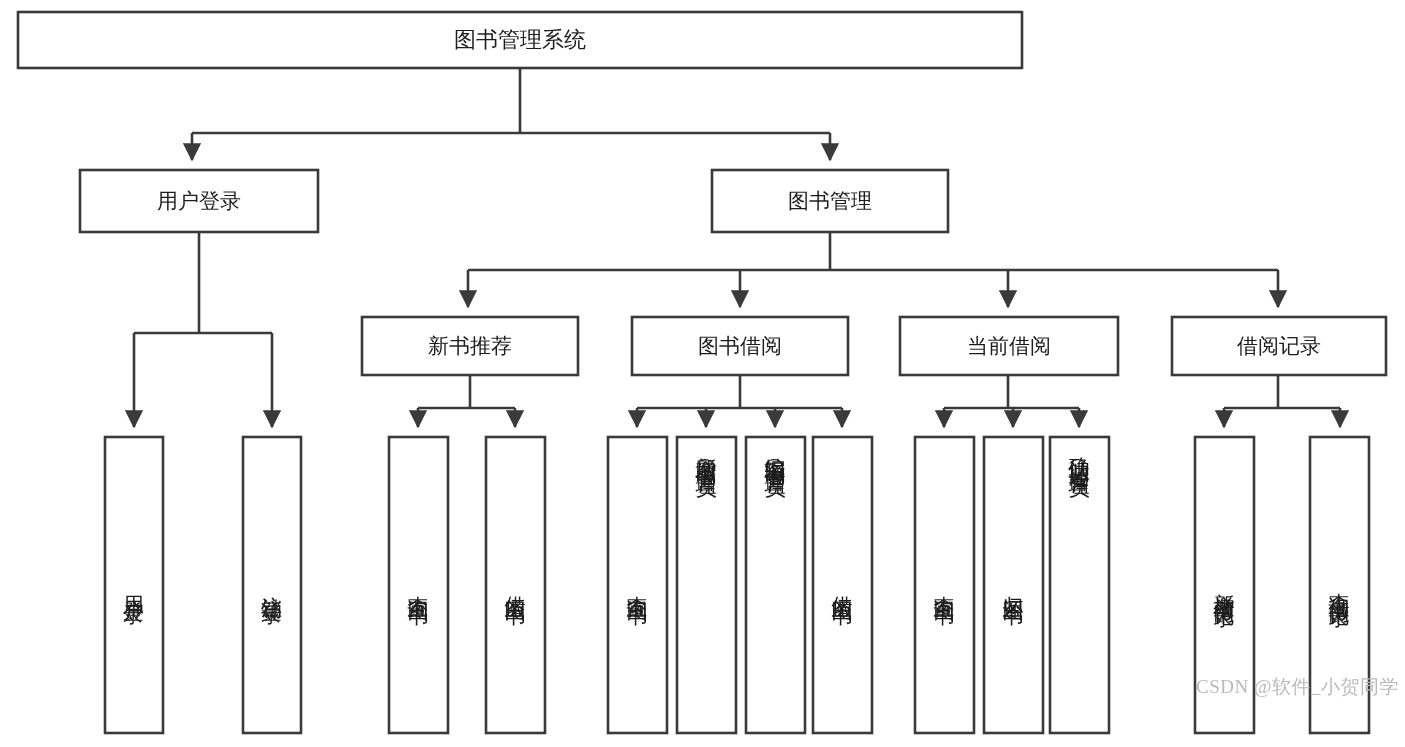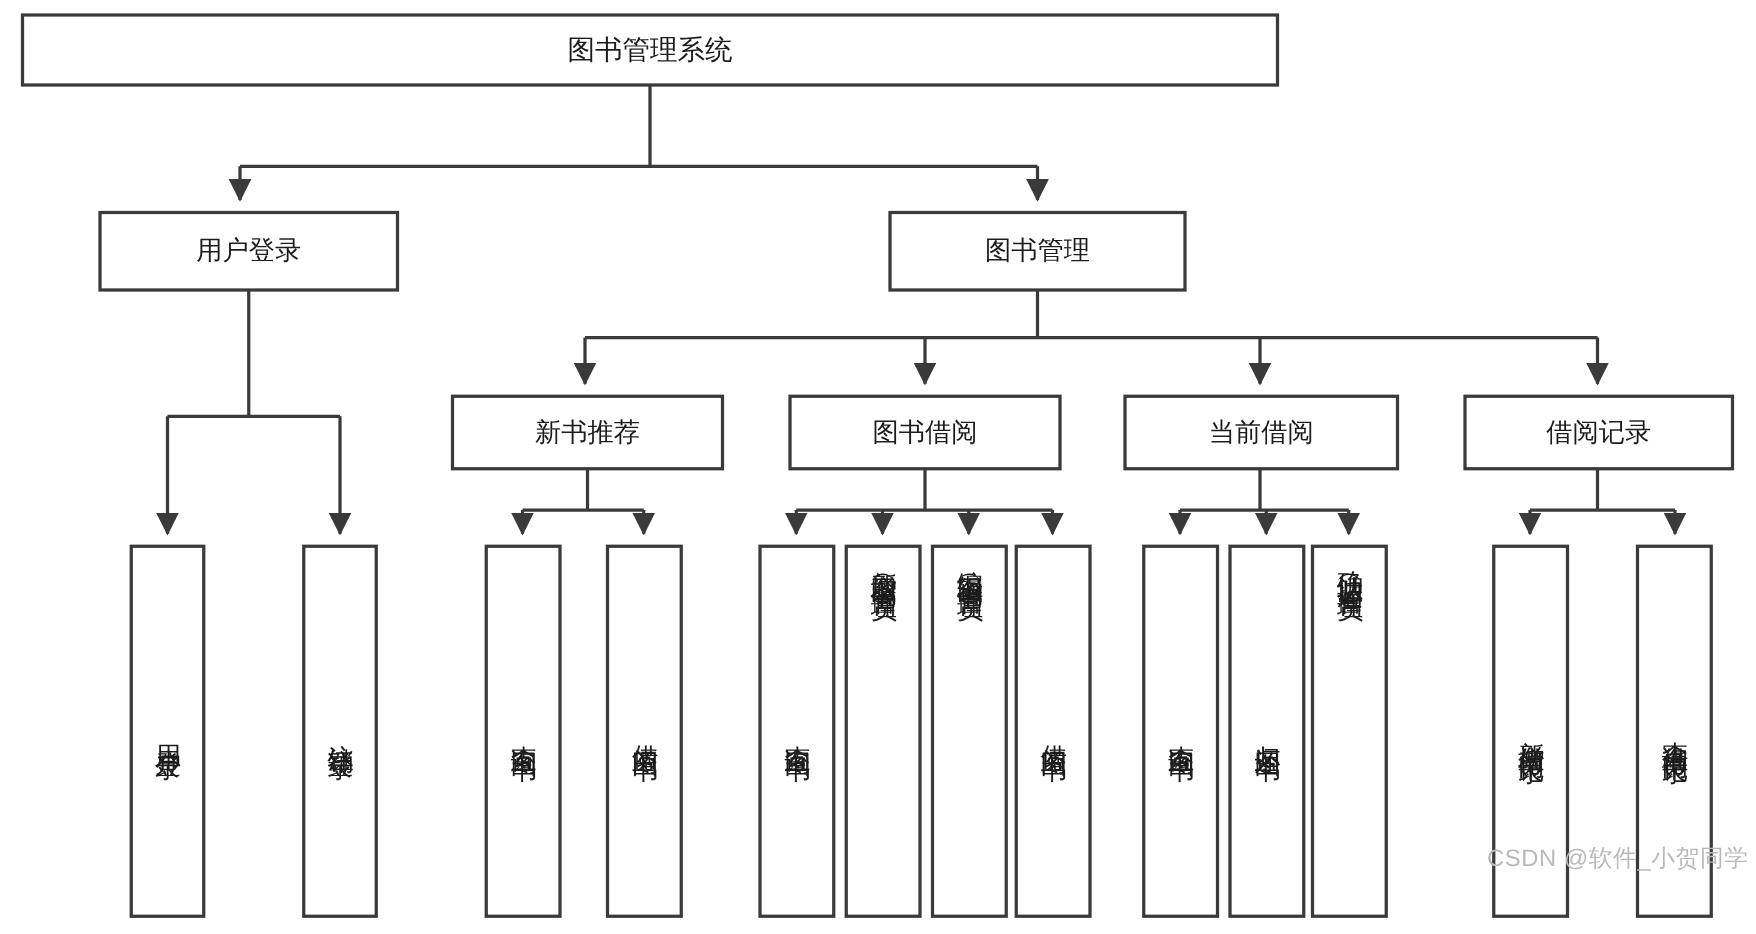--- a/index.html
+++ b/index.html
@@ -69,21 +69,21 @@
     font-size: 21px;
     line-height: 1;
     letter-spacing: 3px;
     color: #1c1c1c;
     white-space: nowrap;
   }
   .watermark {
     position: absolute;
     right: 6px;
     bottom: 4px;
-    font-family: Liberation Sans, sans-serif;
+    font-family: Liberation Serif, serif;
     font-size: 19px;
     color: #b9b9b9;
     letter-spacing: 0.5px;
     white-space: nowrap;
   }
 </style>
 </head>
 <body>
 
 <div id="diagram-root">

